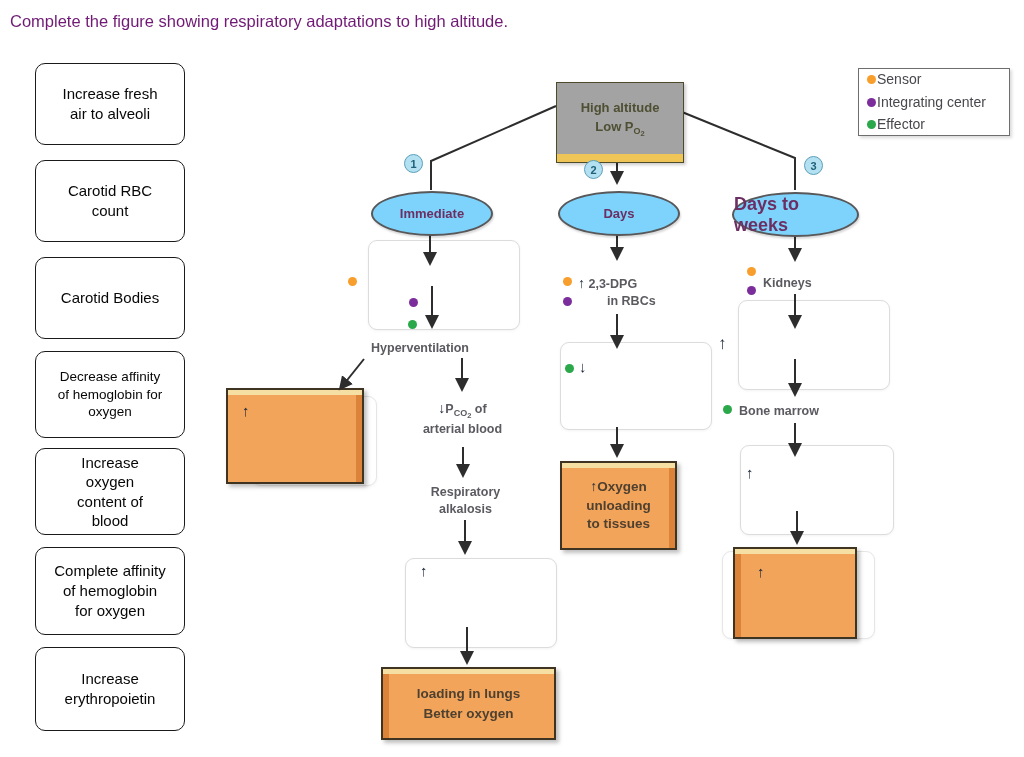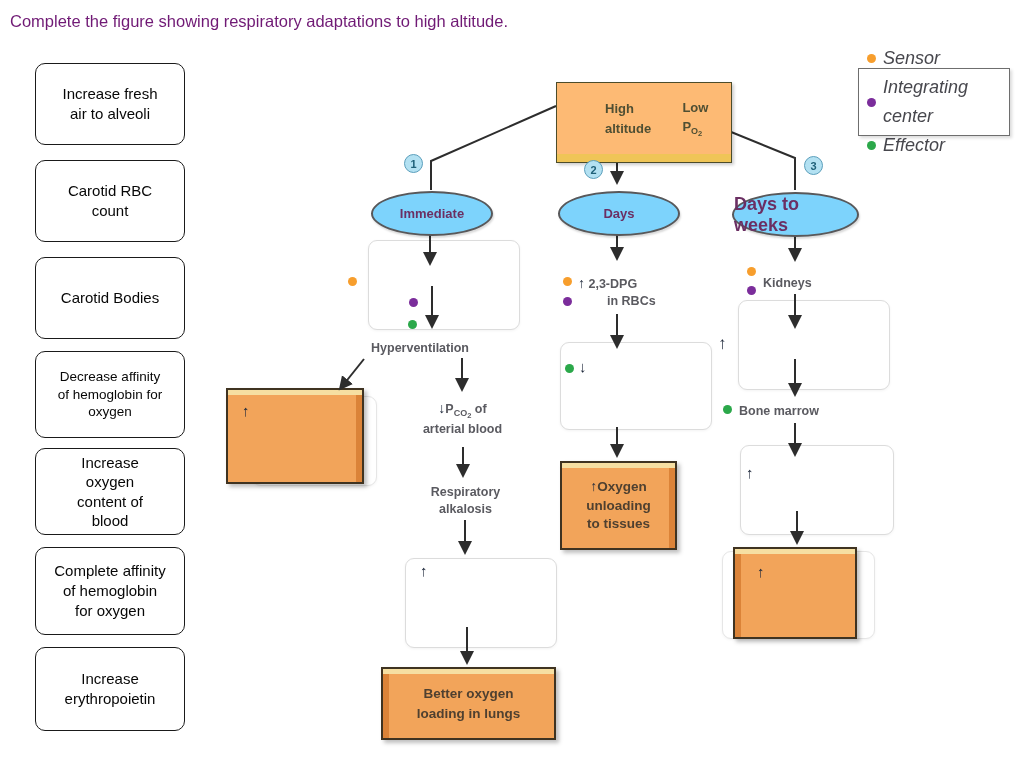--- a/index.html
+++ b/index.html
@@ -29,24 +29,24 @@
     position:absolute;background:#F2A45A;border:2px solid #3f3321;z-index:1;
     color:#4f4030;font-weight:bold;font-size:13.5px;text-align:center;
     display:flex;flex-direction:column;justify-content:center;line-height:1.45;
   }
   .chip.edge-right{box-shadow:inset 0 5px 0 #F6DFA2, inset -6px 0 0 #DB8338, 3px 3px 4px rgba(0,0,0,0.25);}
   .chip.edge-left{box-shadow:inset 0 5px 0 #F6DFA2, inset 6px 0 0 #DB8338, 3px 3px 4px rgba(0,0,0,0.25);}
   .chip .corner-arrow{position:absolute;left:14px;top:10px;}
   
   .root-box{
     position:absolute;left:556px;top:82px;width:126px;height:71px;
-    background:#fdba74;border:1.6px solid #4c4c2a;z-index:3;
+    background:#a3a3a3;border:1.6px solid #4c4c2a;z-index:3;
     box-shadow:inset 0 -8px 0 #EFC557, 2px 2px 3px rgba(0,0,0,0.2);
-    display:flex;flex-direction:row;justify-content:center;align-items:center;
-    font-size:13px;font-weight:bold;color:#4f4f33;line-height:1.5;padding-bottom:8px;padding-left:48px;
+    display:flex;flex-direction:column;justify-content:center;align-items:center;
+    font-size:13px;font-weight:bold;color:#4f4f33;line-height:1.5;padding-bottom:8px;
   }
   .sub{font-size:9px;vertical-align:-3px;}
   .sub2{font-size:7.5px;vertical-align:-5px;}
   
   .oval{
     position:absolute;background:#7dd3fc;border:2px solid #58585a;border-radius:50%;
     display:flex;align-items:center;justify-content:center;z-index:3;
     font-size:13px;font-weight:bold;color:#6b2f63;box-shadow:1px 2px 2px rgba(0,0,0,0.15);
   }
   
@@ -64,21 +64,21 @@
   }
   .center{text-align:center;}
   .glyph{color:#222c3e;font-size:15px;font-weight:bold;z-index:3;position:absolute;}
   .dpg-arrow,.inline-glyph{color:#222c3e;font-size:14px;}
   
   .legend{
     position:absolute;left:858px;top:68px;width:152px;height:68px;z-index:3;
     background:#fff;border:1.6px solid #6e6e6e;box-shadow:2px 2px 3px rgba(0,0,0,0.15);
     display:flex;flex-direction:column;justify-content:center;padding:2px 8px;box-sizing:border-box;
   }
-  .legend-row{display:flex;align-items:center;gap:7px;font-size:18px;color:#47474d;line-height:1.62;font-style:italic;}
+  .legend-row{display:flex;align-items:center;gap:1px;font-size:14px;color:#47474d;line-height:1.62;}
   .legend-dot{width:9px;height:9px;border-radius:50%;flex:0 0 auto;}
   
   svg.overlay{position:absolute;left:0;top:0;z-index:2;pointer-events:none;}
   .ln{fill:none;stroke:#2d2d2d;stroke-width:2;}
 </style>
 </head>
 <body>
 
 <div class="page-title">Complete the figure showing respiratory adaptations to high altitude.</div>
 
@@ -133,22 +133,22 @@
 <div class="dropzone" style="left:560px;top:342px;width:150px;height:86px"></div>
 <div class="dropzone" style="left:738px;top:300px;width:150px;height:88px"></div>
 <div class="dropzone" style="left:740px;top:445px;width:152px;height:88px"></div>
 <div class="dropzone ghost" style="left:252px;top:396px;width:123px;height:88px"></div>
 <div class="dropzone ghost" style="left:722px;top:551px;width:151px;height:86px"></div>
 
 <div class="chip edge-right" style="left:226px;top:388px;width:134px;height:92px">
   <span class="corner-arrow glyph" style="position:absolute;left:14px;top:10px">↑</span>
 </div>
 <div class="chip edge-left" style="left:381px;top:667px;width:171px;height:69px">
+  <div>loading in lungs</div>
   <div>Better oxygen</div>
-  <div>loading in lungs</div>
 </div>
 <div class="chip edge-right" style="left:560px;top:461px;width:113px;height:85px;line-height:1.4">
   <div><span class="inline-glyph">↑</span><span>Oxygen</span></div>
   <div>unloading</div>
   <div>to tissues</div>
 </div>
 <div class="chip edge-left" style="left:733px;top:547px;width:120px;height:88px">
   <span class="corner-arrow glyph" style="position:absolute;left:22px;top:12px">↑</span>
 </div>
 

